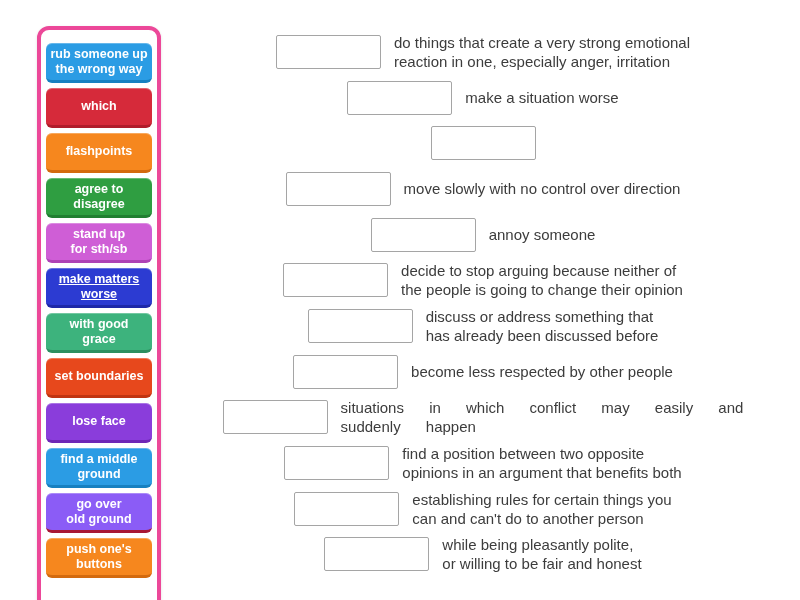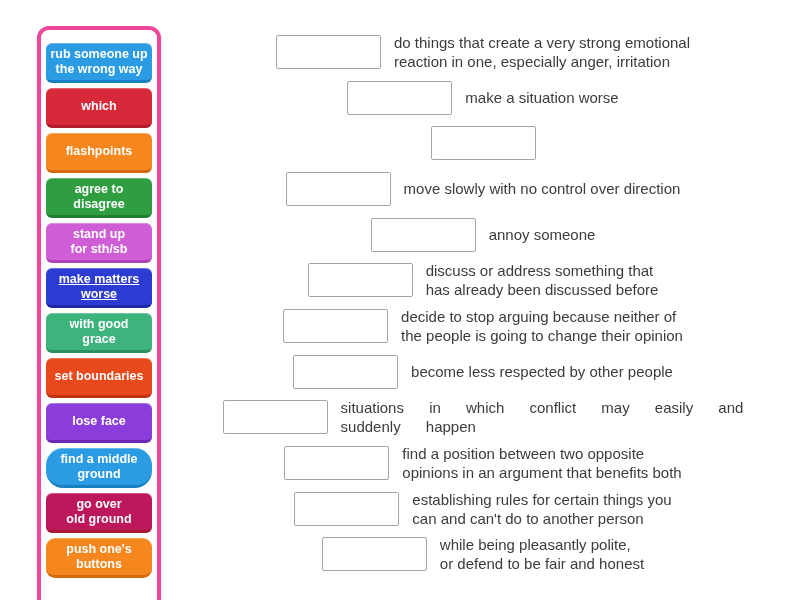--- a/index.html
+++ b/index.html
@@ -38,21 +38,21 @@
     text-align: center;
     color: #ffffff;
     font-size: 12.5px;
     font-weight: bold;
     line-height: 1.2;
     white-space: pre-line;
     box-shadow: inset 0 1px 0 rgba(255,255,255,0.28);
     cursor: pointer;
     user-select: none;
   }
-  .tile:last-child { margin-bottom: 16px; border-radius: 9px; }
+  .tile:last-child { margin-bottom: 16px; }
 
   
   .rows {
     position: absolute;
     left: 183px;
     top: 29px;
     width: 600px;
   }
   .row {
     height: 45.7px;
@@ -109,25 +109,25 @@
       <div class="tile" style="background-color: rgb(61, 179, 125); border-bottom-color: rgb(43, 143, 96);">
     <span>with good
 grace</span>
   </div>
       <div class="tile" style="background-color: rgb(231, 72, 28); border-bottom-color: rgb(192, 52, 17);">
     <span>set boundaries</span>
   </div>
       <div class="tile" style="background-color: rgb(138, 61, 219); border-bottom-color: rgb(110, 40, 182);">
     <span>lose face</span>
   </div>
-      <div class="tile" style="background-color: rgb(43, 156, 228); border-bottom-color: rgb(23, 128, 192); border-radius: 17px;">
+      <div class="tile" style="background-color: rgb(43, 156, 228); border-bottom-color: rgb(23, 128, 192);">
     <span>find a middle
 ground</span>
   </div>
-      <div class="tile" style="background-color: #be185d; border-bottom-color: rgb(168, 24, 52);">
+      <div class="tile" style="background-color: #8b5cf6; border-bottom-color: rgb(168, 24, 52);">
     <span>go over
 old ground</span>
   </div>
       <div class="tile" style="background-color: rgb(246, 135, 30); border-bottom-color: rgb(211, 106, 14);">
     <span>push one's
 buttons</span>
   </div>
     </div>
 
   <div class="rows">
@@ -146,27 +146,27 @@
       <div class="row">
     <div class="slot"></div>
     <div class="definition">move slowly with no control over direction</div>
   </div>
       <div class="row">
     <div class="slot"></div>
     <div class="definition">annoy someone</div>
   </div>
       <div class="row">
     <div class="slot"></div>
-    <div class="definition">discuss or address something that
-has already been discussed before</div>
+    <div class="definition">decide to stop arguing because neither of
+the people is going to change their opinion</div>
   </div>
       <div class="row">
     <div class="slot"></div>
-    <div class="definition">decide to stop arguing because neither of
-the people is going to change their opinion</div>
+    <div class="definition">discuss or address something that
+has already been discussed before</div>
   </div>
       <div class="row">
     <div class="slot"></div>
     <div class="definition">become less respected by other people</div>
   </div>
       <div class="row">
     <div class="slot"></div>
     <div class="definition justified">situations in which conflict may easily and
 suddenly happen</div>
   </div>
@@ -176,17 +176,17 @@
 opinions in an argument that benefits both</div>
   </div>
       <div class="row">
     <div class="slot"></div>
     <div class="definition">establishing rules for certain things you
 can and can't do to another person</div>
   </div>
       <div class="row">
     <div class="slot"></div>
     <div class="definition">while being pleasantly polite,
-or defend to be fair and honest</div>
+or willing to be fair and honest</div>
   </div>
     </div>
 
 </div>
 
 </body></html>

